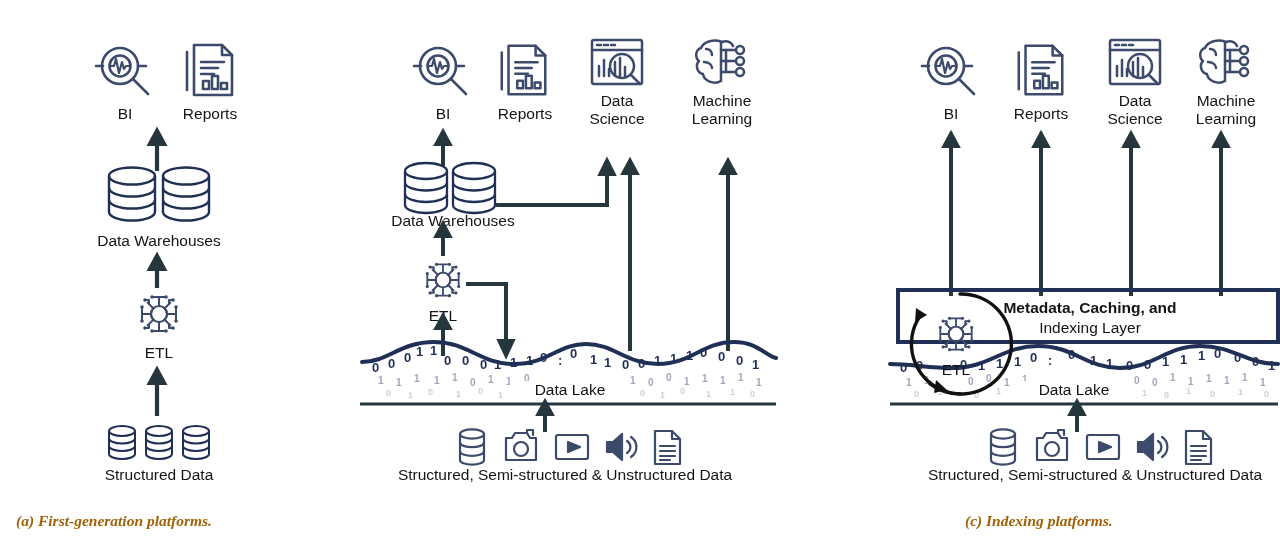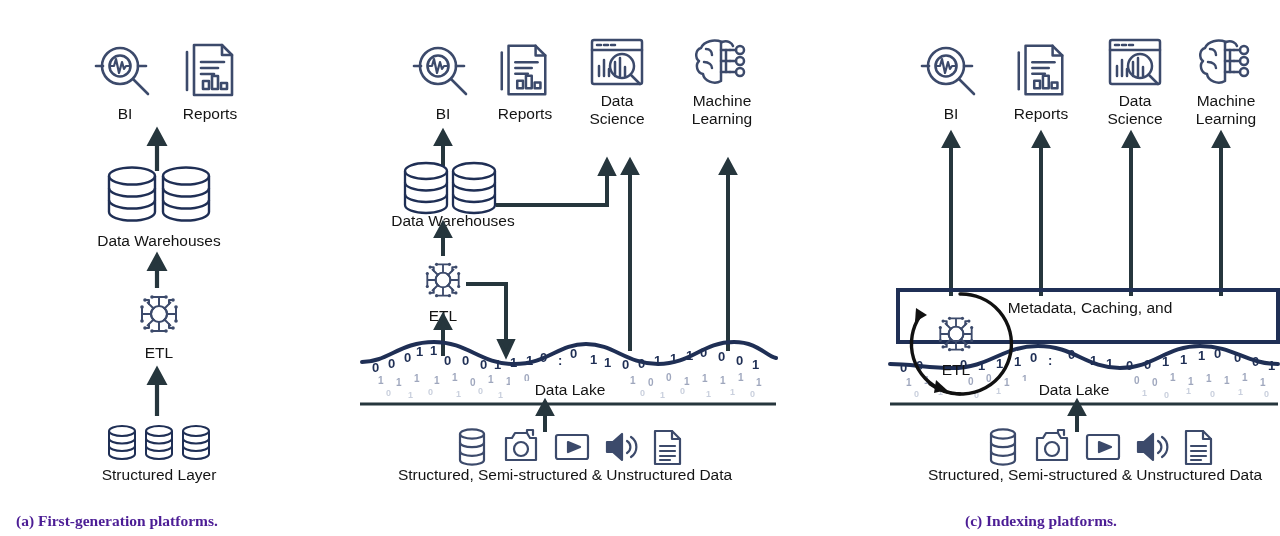--- a/index.html
+++ b/index.html
@@ -5,21 +5,21 @@
   html,body{margin:0;padding:0;background:#ffffff;}
   body{width:1280px;height:536px;overflow:hidden;font-family:"Liberation Sans",sans-serif;}
   #stage{position:relative;width:1280px;height:536px;background:#fff;}
   .panel{position:absolute;top:16px;height:536px;}
   #panel-a{left:0;width:340px;}
   #panel-b{left:340px;width:450px;}
   #panel-c{left:790px;width:490px;}
   .node{position:absolute;}
   .lbl{position:absolute;color:#141414;font-size:15.5px;line-height:1.12;text-align:center;white-space:nowrap;font-family:"Liberation Sans",sans-serif;}
   .lbl.wrap{white-space:normal;}
-  .caption{position:absolute;bottom:22px;font-family:"Liberation Serif",serif;font-weight:bold;font-size:15.5px;color:#4c1d95;white-space:nowrap;}
+  .caption{position:absolute;bottom:22px;font-family:"Liberation Serif",serif;font-weight:bold;font-size:15.5px;color:#a16207;white-space:nowrap;font-style:italic;}
   svg{display:block;overflow:visible;}
   .ico{display:block;}
 </style>
 </head>
 <body>
 
 <div id="stage">
 
   <div class="panel" id="panel-a">
 
@@ -152,21 +152,21 @@
           <path d="M39 7 V30 A13 5 0 0 0 65 30 V7"></path>
           <path d="M39 14.5 A13 5 0 0 0 65 14.5"></path>
             <path d="M39 22 A13 5 0 0 0 65 22"></path>
           <ellipse cx="89" cy="7" rx="13" ry="5"></ellipse>
           <path d="M76 7 V30 A13 5 0 0 0 102 30 V7"></path>
           <path d="M76 14.5 A13 5 0 0 0 102 14.5"></path>
             <path d="M76 22 A13 5 0 0 0 102 22"></path>
         </g>
       </svg>
     </div>
-    <div class="lbl" style="left:79px;top:450px;width:160px;">Structured Layer</div>
+    <div class="lbl" style="left:79px;top:450px;width:160px;">Structured Data</div>
 
     <div class="caption" style="left:16px;">(a) First-generation platforms.</div>
   </div>
 
   <div class="panel" id="panel-b">
 
     <div class="node" style="left:70px;top:24px;">
       <svg class="ico" width="66" height="60" viewBox="0 0 66 60">
         <g fill="none" stroke="#3c4a6b" stroke-width="2.6" stroke-linecap="round" stroke-linejoin="round">
           <circle cx="28" cy="26" r="18"></circle>
@@ -590,21 +590,22 @@
             <polygon points="9,0 2.5,12 15.5,12"></polygon>
         </g>
       </svg>
     </div>
 
     <div class="node" style="left:106px;top:272px;">
       <svg class="ico" width="384" height="56" viewBox="0 0 384 56">
         <rect x="2" y="2" width="380" height="52" fill="none" stroke="#1f2f55" stroke-width="4"></rect>
       </svg>
     </div>
-    <div class="lbl wrap" style="left:160px;top:282px;width:280px;font-size:15.5px;line-height:1.28;">Metadata, Caching, and</div>
+    <div class="lbl wrap" style="left:160px;top:282px;width:280px;font-size:15.5px;line-height:1.28;font-weight:bold;">Metadata, Caching, and</div>
+    <div class="lbl wrap" style="left:160px;top:302px;width:280px;font-size:15.5px;line-height:1.28;">Indexing Layer</div>
 
     <div class="node" style="left:100px;top:318px;">
       <svg class="ico" width="390" height="74" viewBox="0 0 390 74">
         <g font-family="Liberation Sans, sans-serif" font-weight="bold">
           <text x="10" y="38" font-size="13" fill="#1f2f55">0</text>
           <text x="26" y="36" font-size="13" fill="#1f2f55">0</text>
           <text x="70" y="35" font-size="13" fill="#1f2f55">0</text>
           <text x="88" y="36" font-size="13" fill="#1f2f55">1</text>
           <text x="106" y="34" font-size="13" fill="#1f2f55">1</text>
           <text x="124" y="32" font-size="13" fill="#1f2f55">1</text>

